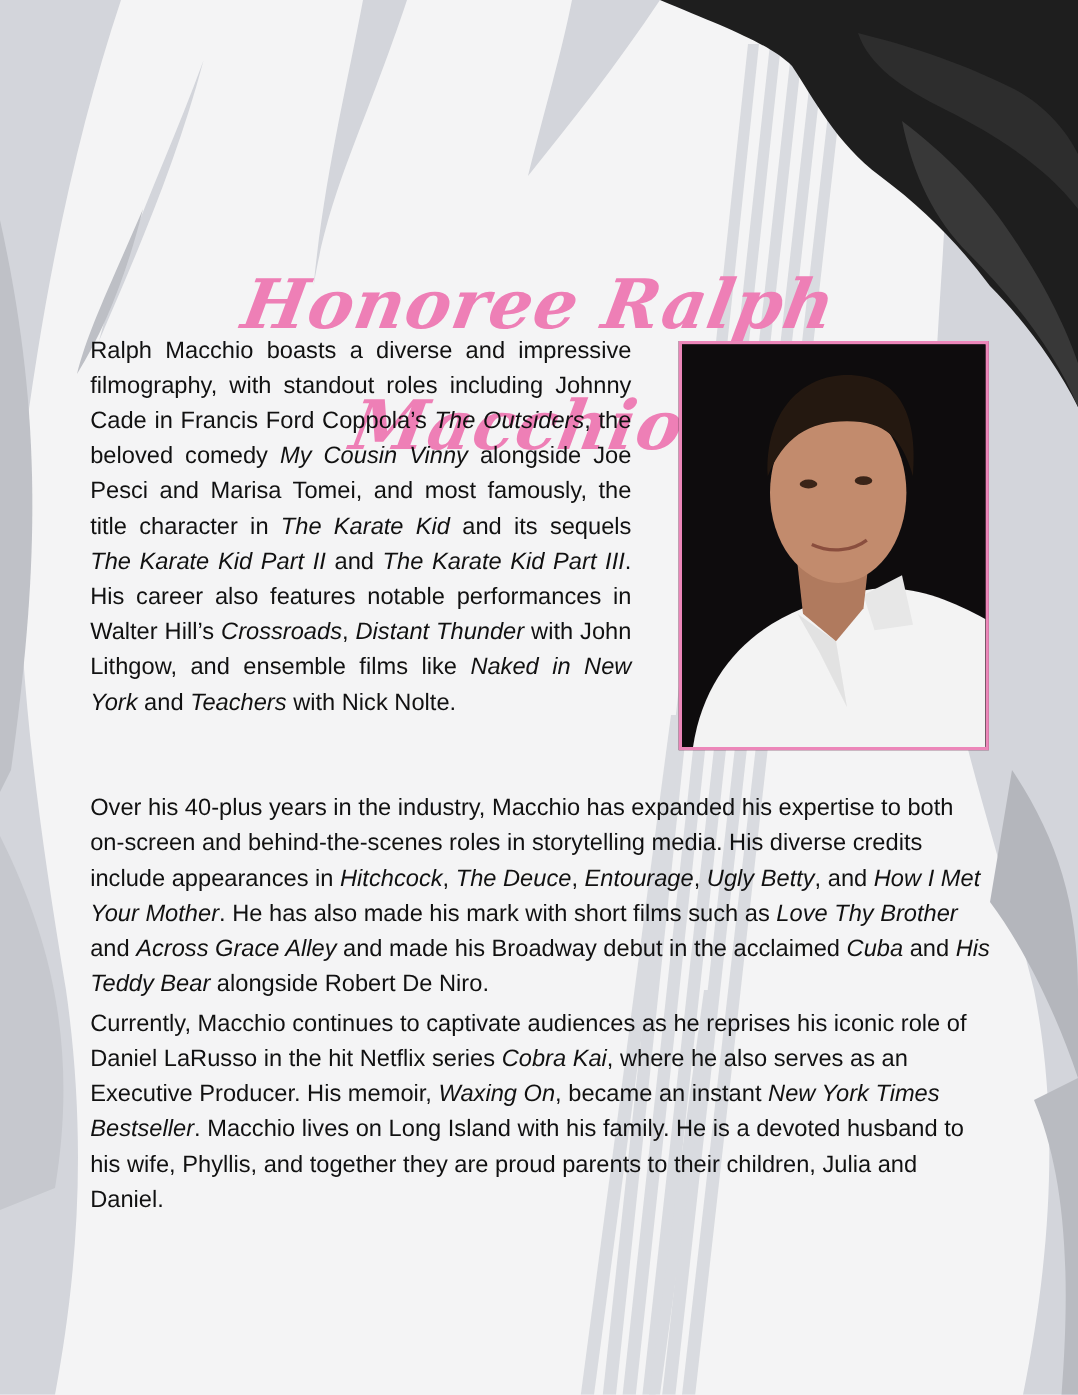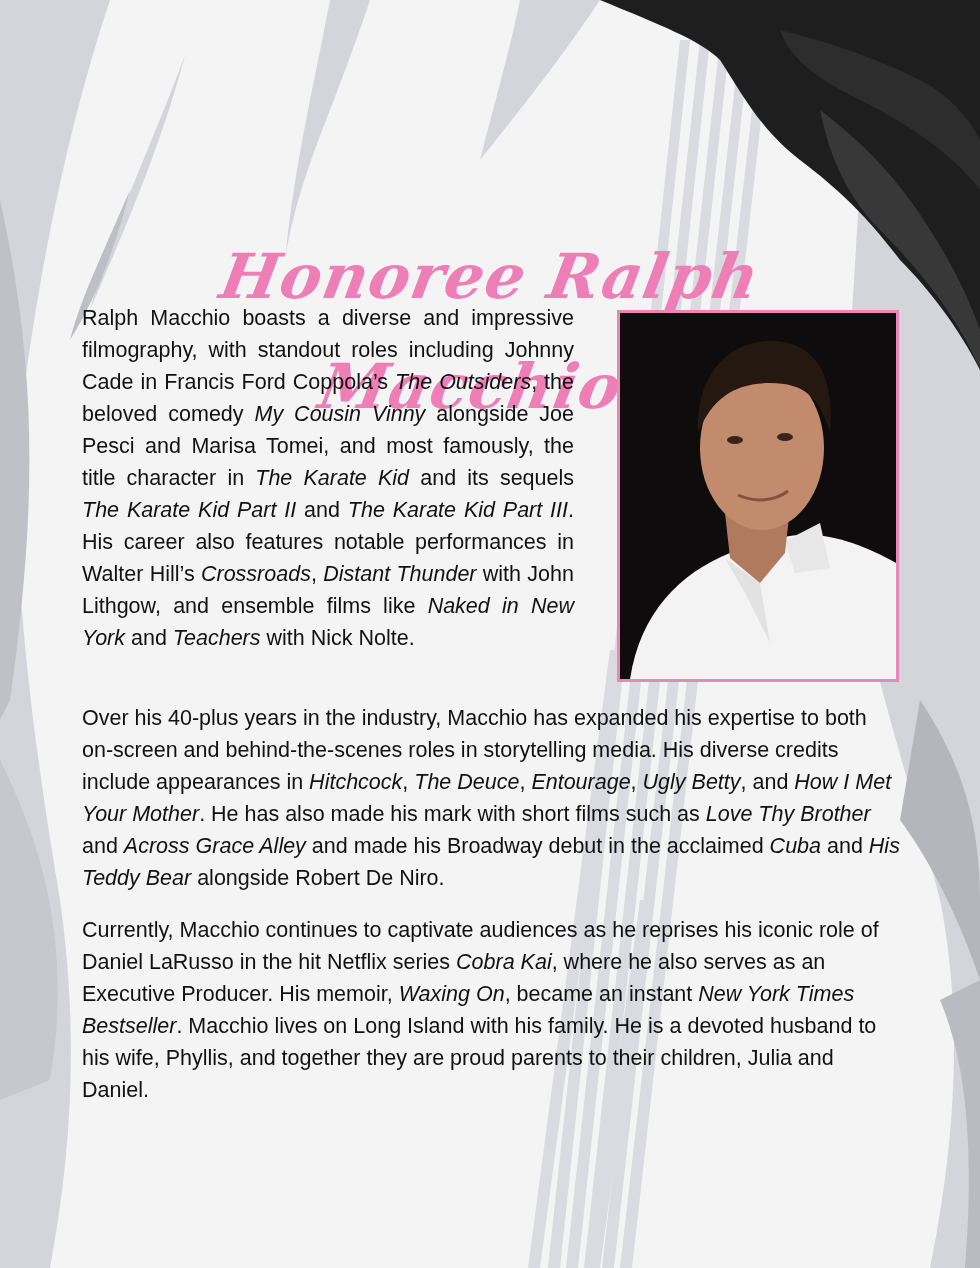--- a/index.html
+++ b/index.html
@@ -27,21 +27,21 @@
   .para {
     position: absolute;
     font-family: "Liberation Sans", sans-serif;
     font-size: 21.5px;
     line-height: 32px;
     color: #111;
     margin: 0;
   }
   .para i { font-style: italic; }
   .p1 { left: 82px; top: 302px; width: 492px; text-align: justify; text-align-last: left; }
-  .p2 { left: 82px; top: 702px; width: 818px; }
+  .p2 { left: 82px; top: 718px; width: 818px; }
   .p3 { left: 82px; top: 914px; width: 818px; }
 
   .photo-frame {
     position: absolute; left: 617px; top: 310px; width: 282px; height: 372px;
     border: 3px solid #ec86b9; box-sizing: border-box;
     background: #0e0c0d; overflow: hidden;
   }
   .photo-frame svg { display: block; width: 100%; height: 100%; }
 </style>
 </head>

